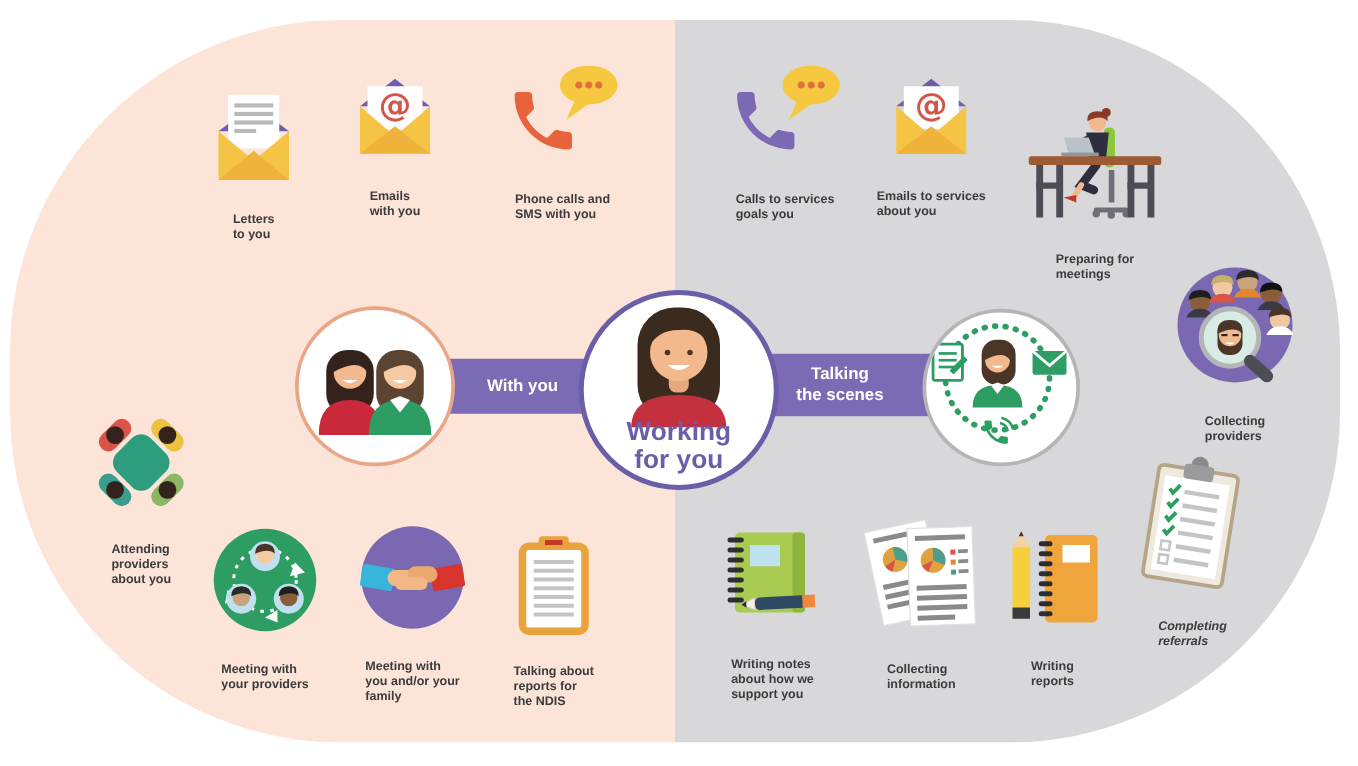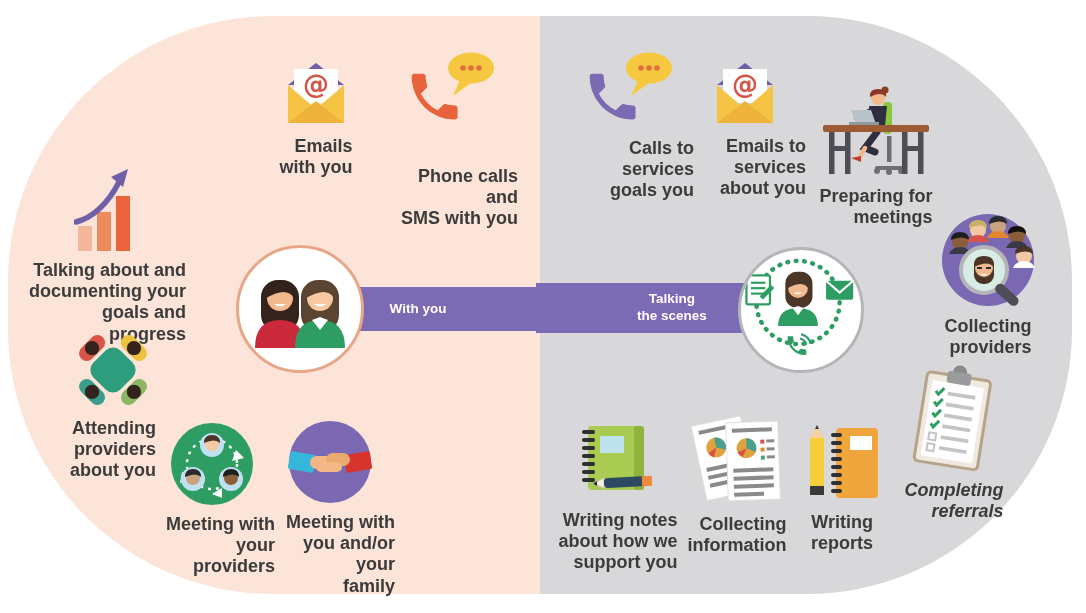--- a/index.html
+++ b/index.html
@@ -14,22 +14,22 @@
   .banner-left{left:290px;top:287px;width:256px;height:44px;}
   .banner-right{left:536px;top:283px;width:272px;height:50px;}
   .circle{position:absolute;background:#fff;border-radius:50%;z-index:2;overflow:hidden;}
   .circle-left{left:236px;top:245px;width:122px;height:122px;border:3px solid #e9a687;}
   .circle-center{left:463px;top:232px;width:152px;height:152px;border:4px solid #6b5ea9;}
   .circle-right{left:738px;top:247px;width:120px;height:120px;border:3px solid #b5b5b9;}
   .circle svg{display:block;}
   .center-label{position:absolute;left:0;right:0;bottom:8px;text-align:center;color:#6b5ea9;
                 font-weight:bold;font-size:21px;line-height:1.08;white-space:pre-line;}
   .item{position:absolute;display:flex;flex-direction:column;align-items:center;z-index:2;}
-  .item .label{margin-top:8px;font-weight:bold;font-size:18px;line-height:1.18;color:#3b3b3b;
-               text-align:right;white-space:pre-line;}
+  .item .label{margin-top:24px;font-weight:bold;font-size:10px;line-height:1.18;color:#3b3b3b;
+               text-align:left;white-space:pre-line;}
 </style>
 </head>
 <body>
 
 <div class="stage">
 
   <div class="blob">
     <div class="half half-left"></div>
     <div class="half half-right"></div>
   </div>
@@ -51,20 +51,34 @@
       <path d="M35,56 Q41,61 47,56 Z" fill="#fff"></path>
       <rect x="62" y="32" width="38" height="52" rx="17" fill="#5c4433"></rect>
       <path d="M56,100 Q56,72 81,72 Q106,72 106,100 Z" fill="#2e9d63"></path>
       <polygon points="73,72 81,82 89,72 81,69" fill="#fff"></polygon>
       <circle cx="81" cy="50" r="13" fill="#f6c9a2"></circle>
       <path d="M67,50 Q66,34 81,34 Q96,34 95,50 Q88,38 67,50 Z" fill="#5c4433"></path>
       <path d="M75,56 Q81,61 87,56 Z" fill="#fff"></path>
     </svg>
   </div>
 
+  <div class="circle circle-center">
+    <svg width="152" height="106" viewBox="0 0 152 106">
+      <rect x="43" y="10" width="66" height="92" rx="30" fill="#3b2a1e"></rect>
+      <path d="M38,106 Q38,80 76,80 Q114,80 114,106 Z" fill="#c4303d"></path>
+      <rect x="68" y="62" width="16" height="16" rx="6" fill="#e8a87e"></rect>
+      <circle cx="76" cy="46" r="23" fill="#f2b88e"></circle>
+      <circle cx="67" cy="46" r="2.2" fill="#4a342a"></circle>
+      <circle cx="85" cy="46" r="2.2" fill="#4a342a"></circle>
+      <path d="M67,56 Q76,64 85,56 Z" fill="#fff"></path>
+      <path d="M51,44 Q49,18 76,18 Q103,18 101,44 Q96,26 76,28 Q58,28 51,44 Z" fill="#3b2a1e"></path>
+    </svg>
+    <div class="center-label">Working
+for you</div>
+  </div>
 
   <div class="circle circle-right">
     <svg width="114" height="114" viewBox="0 0 126 126">
       <circle cx="63" cy="58" r="46" fill="none" stroke="#2e9d63" stroke-width="5" stroke-dasharray="0.8 8.5" stroke-linecap="round"></circle>
       <rect x="49" y="24" width="30" height="40" rx="13" fill="#4a3527"></rect>
       <path d="M41,84 Q41,64 63,64 Q85,64 85,84 Z" fill="#2e9d63"></path>
       <polygon points="57,64 63,72 69,64 63,62" fill="#fff"></polygon>
       <circle cx="63" cy="42" r="11" fill="#f2b88e"></circle>
       <path d="M52,42 Q51,29 63,29 Q75,29 74,42 Q68,33 52,42 Z" fill="#4a3527"></path>
       <path d="M58,47 Q63,51 68,47 Z" fill="#fff"></path>
@@ -76,60 +90,62 @@
       <rect x="94" y="34" width="30" height="21" rx="2" fill="#2e9d63"></rect>
       <path d="M94,34 L109,47 L124,34" fill="none" stroke="#fff" stroke-width="2.5"></path>
       <g transform="translate(48,92) scale(1.15)" fill="#2e9d63">
         <path d="M6.62 10.79c1.44 2.83 3.76 5.14 6.59 6.59l2.2-2.2c.27-.27.67-.36 1.02-.24 1.12.37 2.33.57 3.57.57.55 0 1 .45 1 1V20c0 .55-.45 1-1 1-9.39 0-17-7.61-17-17 0-.55.45-1 1-1h3.5c.55 0 1 .45 1 1 0 1.25.2 2.45.57 3.57.11.35.03.74-.25 1.02l-2.2 2.2z"></path>
         <path d="M15 5 A8 8 0 0 1 21 11" fill="none" stroke="#2e9d63" stroke-width="2"></path>
         <path d="M16 1 A12 12 0 0 1 25 10" fill="none" stroke="#2e9d63" stroke-width="2"></path>
       </g>
     </svg>
   </div>
 
+  <div class="item" style="left:155px;top:70px;width:96px;">
+    <svg width="72" height="76" viewBox="0 0 74 78">
+      <polygon points="8,36 37,14 66,36" fill="#6f5fa8"></polygon>
+      <rect x="16" y="6" width="42" height="44" fill="#fff"></rect>
+      <rect x="21" y="13" width="32" height="3.4" fill="#b9b9b9"></rect>
+      <rect x="21" y="20" width="32" height="3.4" fill="#b9b9b9"></rect>
+      <rect x="21" y="27" width="32" height="3.4" fill="#b9b9b9"></rect>
+      <rect x="21" y="34" width="18" height="3.4" fill="#b9b9b9"></rect>
+      <polygon points="8,36 37,60 66,36 66,76 8,76" fill="#f6c445"></polygon>
+      <polygon points="8,76 37,52 66,76" fill="#efb33c"></polygon>
+    </svg>
+    <div class="label">Letters
+to you</div>
+  </div>
 
   <div class="item" style="left:256px;top:56px;width:120px;">
     <svg width="64" height="72" viewBox="0 0 64 70">
       <polygon points="4,28 32,6 60,28" fill="#6f5fa8"></polygon>
       <rect x="10" y="12" width="44" height="34" fill="#fff"></rect>
       <text x="32" y="36" font-size="26" font-weight="bold" fill="#d25548" text-anchor="middle" font-family="DejaVu Sans, sans-serif">@</text>
       <polygon points="4,28 32,52 60,28 60,66 4,66" fill="#f6c445"></polygon>
       <polygon points="4,66 32,44 60,66" fill="#efb33c"></polygon>
     </svg>
     <div class="label">Emails
 with you</div>
   </div>
 
-  <div class="item" style="left:382px;top:50px;width:136px;gap:28px;">
+  <div class="item" style="left:382px;top:50px;width:136px;">
     <svg width="92" height="80" viewBox="0 0 92 80">
       <g transform="translate(0,16) scale(2.55)" fill="#e8633c">
         <path d="M6.62 10.79c1.44 2.83 3.76 5.14 6.59 6.59l2.2-2.2c.27-.27.67-.36 1.02-.24 1.12.37 2.33.57 3.57.57.55 0 1 .45 1 1V20c0 .55-.45 1-1 1-9.39 0-17-7.61-17-17 0-.55.45-1 1-1h3.5c.55 0 1 .45 1 1 0 1.25.2 2.45.57 3.57.11.35.03.74-.25 1.02l-2.2 2.2z"></path>
       </g>
       <ellipse cx="67" cy="18" rx="23" ry="15.5" fill="#f6c83f"></ellipse>
       <path d="M56,30 L49,46 L67,33 Z" fill="#f6c83f"></path>
       <circle cx="59" cy="18" r="2.8" fill="#e2703c"></circle>
       <circle cx="67" cy="18" r="2.8" fill="#e2703c"></circle>
       <circle cx="75" cy="18" r="2.8" fill="#e2703c"></circle>
     </svg>
     <div class="label">Phone calls and
 SMS with you</div>
   </div>
 
-  <div class="item" style="left:26px;top:168px;width:160px;">
-    <svg width="64" height="84" viewBox="0 0 64 84">
-      <rect x="4" y="58" width="14" height="25" fill="#f4b79c"></rect>
-      <rect x="23" y="44" width="14" height="39" fill="#ef8a5f"></rect>
-      <rect x="42" y="28" width="14" height="55" fill="#e9633b"></rect>
-      <path d="M2,54 C18,50 34,36 45,14" stroke="#6f5fa8" stroke-width="5.5" fill="none" stroke-linecap="round"></path>
-      <polygon points="37,9 54,1 49,19" fill="#6f5fa8"></polygon>
-    </svg>
-    <div class="label">Talking about and
-documenting your
-goals and progress</div>
-  </div>
 
   <div class="item" style="left:52px;top:330px;width:122px;">
     <svg width="82" height="80" viewBox="0 0 84 84">
       <g transform="rotate(-45 20 19)">
           <rect x="4" y="11" width="32" height="16" rx="8" fill="#d95348"></rect>
         </g>
       <g transform="rotate(45 64 19)">
           <rect x="48" y="11" width="32" height="16" rx="8" fill="#edc23f"></rect>
         </g>
       <g transform="rotate(45 20 65)">
@@ -181,20 +197,37 @@
         </g>
       <rect x="22" y="36" width="24" height="13" rx="6.5" fill="#f2b785"></rect>
       <rect x="38" y="33" width="24" height="13" rx="6.5" fill="#eaa96e"></rect>
       <rect x="28" y="42" width="26" height="10" rx="5" fill="#f2b785"></rect>
     </svg>
     <div class="label">Meeting with
 you and/or your
 family</div>
   </div>
 
+  <div class="item" style="left:378px;top:428px;width:130px;">
+    <svg width="58" height="80" viewBox="0 0 58 80">
+      <rect x="4" y="9" width="50" height="68" rx="5" fill="#fff" stroke="#e8a33d" stroke-width="6"></rect>
+      <rect x="17" y="1" width="24" height="11" rx="3" fill="#e8a33d"></rect>
+      <rect x="22" y="4" width="14" height="4" fill="#c0392b"></rect>
+      <rect x="13" y="20" width="32" height="3.2" fill="#c4c4c4"></rect>
+      <rect x="13" y="27" width="32" height="3.2" fill="#c4c4c4"></rect>
+      <rect x="13" y="34" width="32" height="3.2" fill="#c4c4c4"></rect>
+      <rect x="13" y="41" width="32" height="3.2" fill="#c4c4c4"></rect>
+      <rect x="13" y="48" width="32" height="3.2" fill="#c4c4c4"></rect>
+      <rect x="13" y="55" width="32" height="3.2" fill="#c4c4c4"></rect>
+      <rect x="13" y="62" width="32" height="3.2" fill="#c4c4c4"></rect>
+    </svg>
+    <div class="label">Talking about
+reports for
+the NDIS</div>
+  </div>
 
   <div class="item" style="left:562px;top:50px;width:132px;">
     <svg width="92" height="80" viewBox="0 0 92 80">
       <g transform="translate(0,16) scale(2.55)" fill="#7b69b3">
         <path d="M6.62 10.79c1.44 2.83 3.76 5.14 6.59 6.59l2.2-2.2c.27-.27.67-.36 1.02-.24 1.12.37 2.33.57 3.57.57.55 0 1 .45 1 1V20c0 .55-.45 1-1 1-9.39 0-17-7.61-17-17 0-.55.45-1 1-1h3.5c.55 0 1 .45 1 1 0 1.25.2 2.45.57 3.57.11.35.03.74-.25 1.02l-2.2 2.2z"></path>
       </g>
       <ellipse cx="67" cy="18" rx="23" ry="15.5" fill="#f6c83f"></ellipse>
       <path d="M56,30 L49,46 L67,33 Z" fill="#f6c83f"></path>
       <circle cx="59" cy="18" r="2.8" fill="#e2703c"></circle>
       <circle cx="67" cy="18" r="2.8" fill="#e2703c"></circle>

